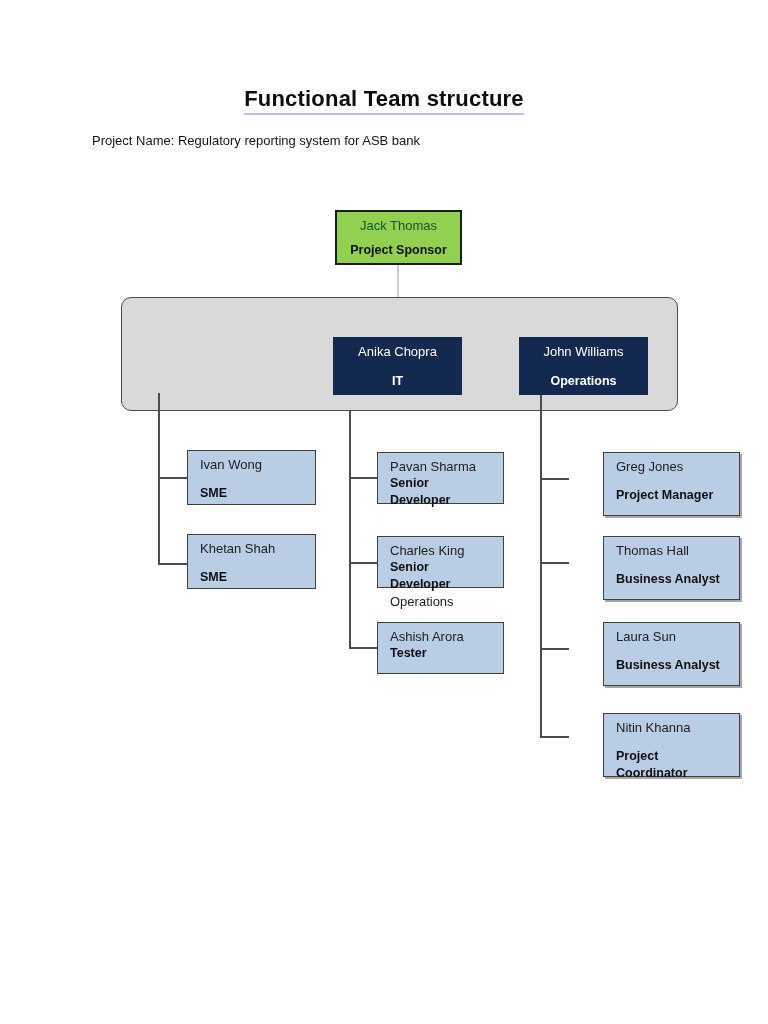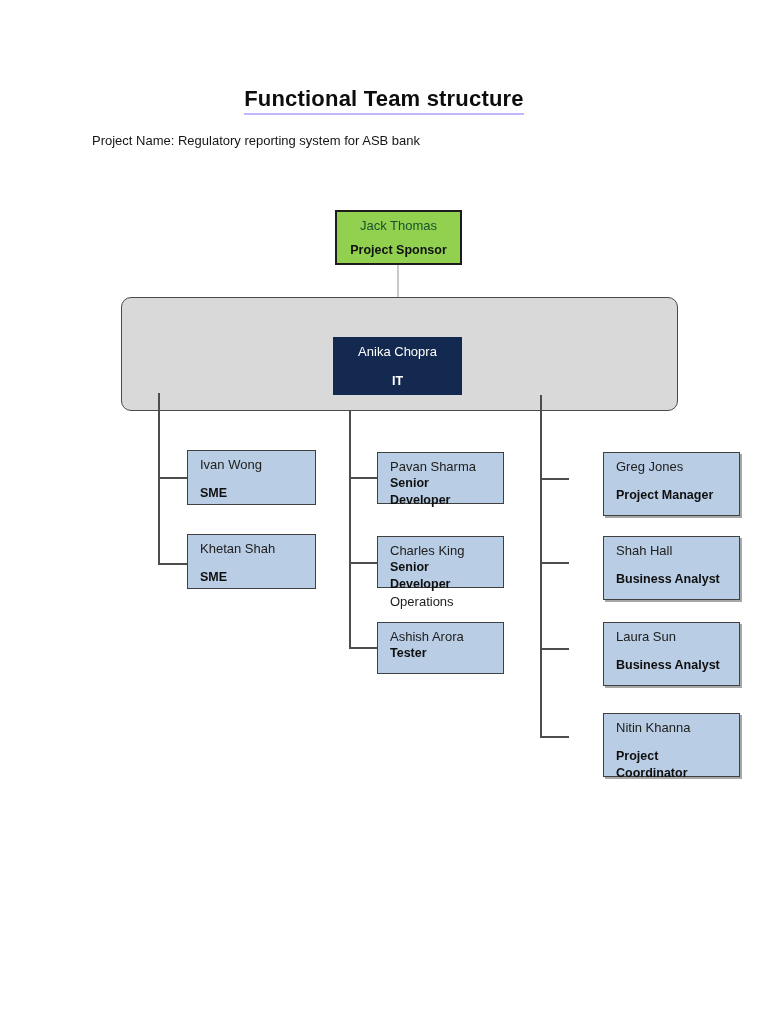--- a/index.html
+++ b/index.html
@@ -93,20 +93,24 @@
   <div class="cline" style="left:540px;top:395px;width:2px;height:343px;"></div>
   <div class="cline" style="left:540px;top:478px;width:29px;height:2px;"></div>
   <div class="cline" style="left:540px;top:562px;width:29px;height:2px;"></div>
   <div class="cline" style="left:540px;top:648px;width:29px;height:2px;"></div>
   <div class="cline" style="left:540px;top:736px;width:29px;height:2px;"></div>
 
   <div class="dept" id="dept-it">
     <span class="name">Anika Chopra</span>
     <span class="role">IT</span>
   </div>
+  <div class="dept" id="dept-operations">
+    <span class="name">John Williams</span>
+    <span class="role">Operations</span>
+  </div>
 
   <div class="member spaced col-left" style="top:450px;">
     <div class="name">Ivan Wong</div>
     <div class="role">SME</div>
   </div>
   <div class="member spaced col-left" style="top:534px;">
     <div class="name">Khetan Shah</div>
     <div class="role">SME</div>
   </div>
 
@@ -122,21 +126,21 @@
   <div class="member tight col-mid" style="top:622px;">
     <div class="name">Ashish Arora</div>
     <div class="role">Tester</div>
   </div>
 
   <div class="member spaced shadow col-right" style="top:452px;">
     <div class="name">Greg Jones</div>
     <div class="role">Project Manager</div>
   </div>
   <div class="member spaced shadow col-right" style="top:536px;">
-    <div class="name">Shah Hall</div>
+    <div class="name">Thomas Hall</div>
     <div class="role">Business Analyst</div>
   </div>
   <div class="member spaced shadow col-right" style="top:622px;">
     <div class="name">Laura Sun</div>
     <div class="role">Business Analyst</div>
   </div>
   <div class="member spaced shadow col-right" style="top:713px;">
     <div class="name">Nitin Khanna</div>
     <div class="role">Project Coordinator</div>
   </div>

